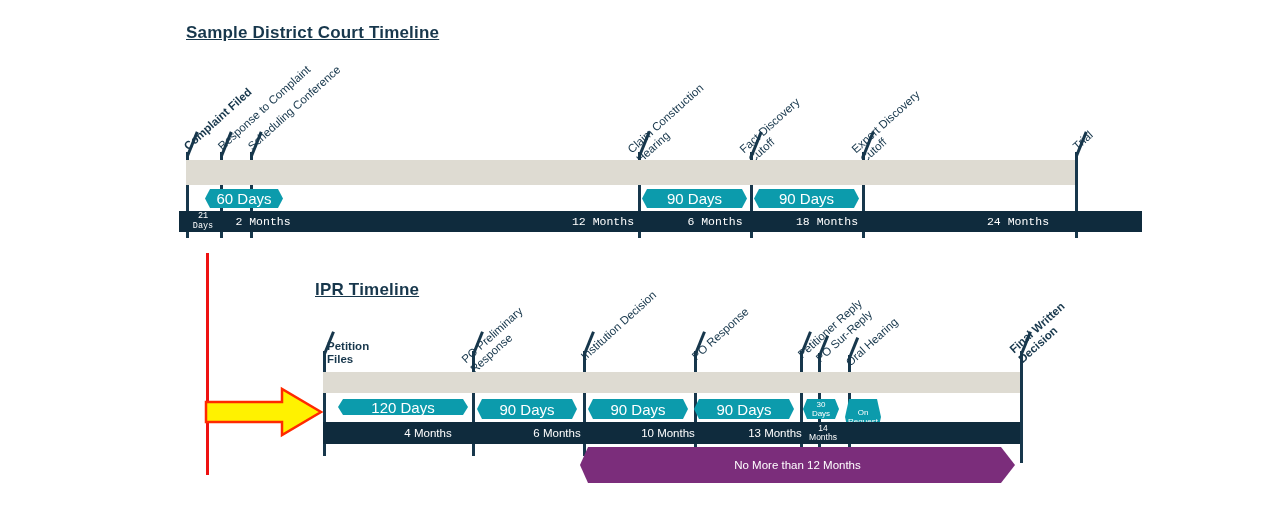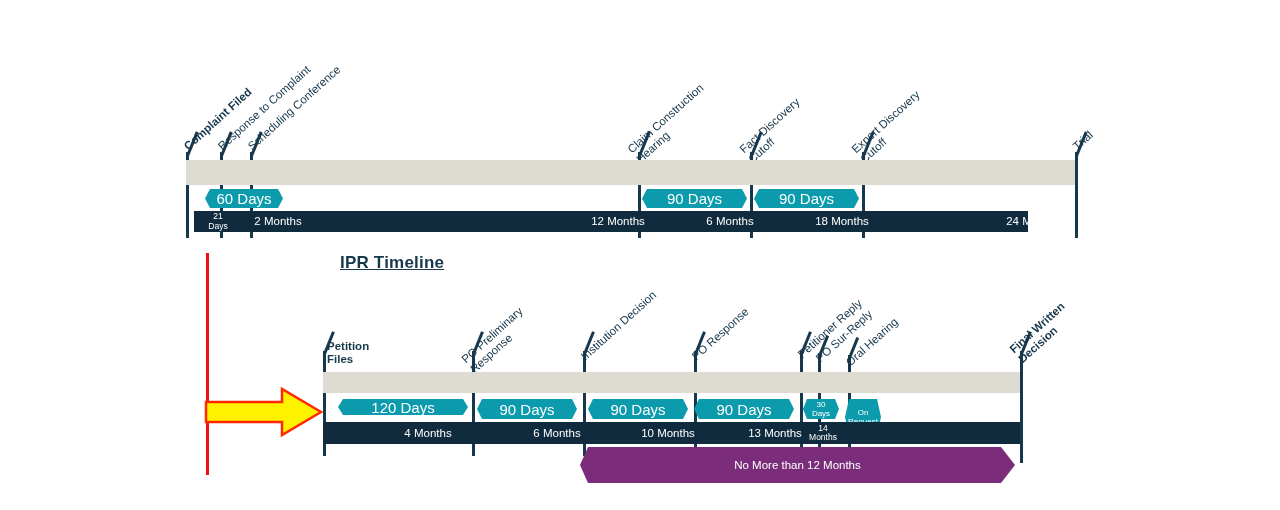--- a/index.html
+++ b/index.html
@@ -61,20 +61,21 @@
 
   
   .redline{position:absolute;width:3px;background:#ee1111;}
   .yarrow{position:absolute;}
 </style>
 </head>
 <body>
 
 <div class="stage">
 
+  <div class="title abs" style="left:186px;top:23px;">Sample District Court Timeline</div>
 
   <div>
 
     <div>
       <div class="slant" style="left:186px;top:130px;height:26px;transform:rotate(22deg);"></div>
       <div class="stem" style="left:186px;top:152px;height:86px;"></div>
       <div class="mlabel bold" style="left:190px;top:140px;"><span>Complaint Filed</span></div>
     </div>
 
     <div>
@@ -118,41 +119,41 @@
       <div class="stem" style="left:1075px;top:152px;height:86px;"></div>
       <div class="mlabel" style="left:1079px;top:140px;"><span>Trial</span></div>
     </div>
 
     <div class="beige" style="left:186px;top:160px;width:889px;height:25px;"></div>
 
     <div class="pill" style="left:205px;top:189px;width:78px;height:19px;">60 Days</div>
     <div class="pill" style="left:642px;top:189px;width:105px;height:19px;">90 Days</div>
     <div class="pill" style="left:754px;top:189px;width:105px;height:19px;">90 Days</div>
 
-    <div class="darkbar" style="left:194px;top:211px;width:834px;height:21px;">
+    <div class="darkbar" style="left:179px;top:211px;width:963px;height:21px;font-family:Liberation Mono, monospace;">
       <div class="seg small" style="left:4px;width:40px;">
         <span><span>21</span><br><span>Days</span></span>
       </div>
       <div class="seg" style="left:44px;width:80px;">2 Months</div>
       <div class="seg" style="left:374px;width:100px;">12 Months</div>
       <div class="seg" style="left:486px;width:100px;">6 Months</div>
       <div class="seg" style="left:598px;width:100px;">18 Months</div>
       <div class="seg" style="left:789px;width:100px;">24 Months</div>
     </div>
   </div>
 
   <div class="redline" style="left:206px;top:253px;height:222px;"></div>
 
   <div class="yarrow" style="left:204px;top:386px;">
     <svg width="120" height="52" viewBox="0 0 120 52">
       <polygon points="2,16 78,16 78,3 117,26 78,49 78,36 2,36" fill="#FFF200" stroke="#FF2A00" stroke-width="2.5" stroke-linejoin="miter"></polygon>
     </svg>
   </div>
 
-  <div class="title abs" style="left:315px;top:253px;margin-left:25px;">IPR Timeline</div>
+  <div class="title abs" style="left:315px;top:280px;">IPR Timeline</div>
 
   <div>
 
     <div>
       <div class="slant" style="left:323px;top:330px;height:24px;transform:rotate(22deg);"></div>
       <div class="stem" style="left:323px;top:351px;height:105px;"></div>
       <div class="mlabel bold" style="left:327px;top:340px;transform:rotate(0deg);">
         <span>Petition</span><br><span>Files</span>
       </div>
     </div>

